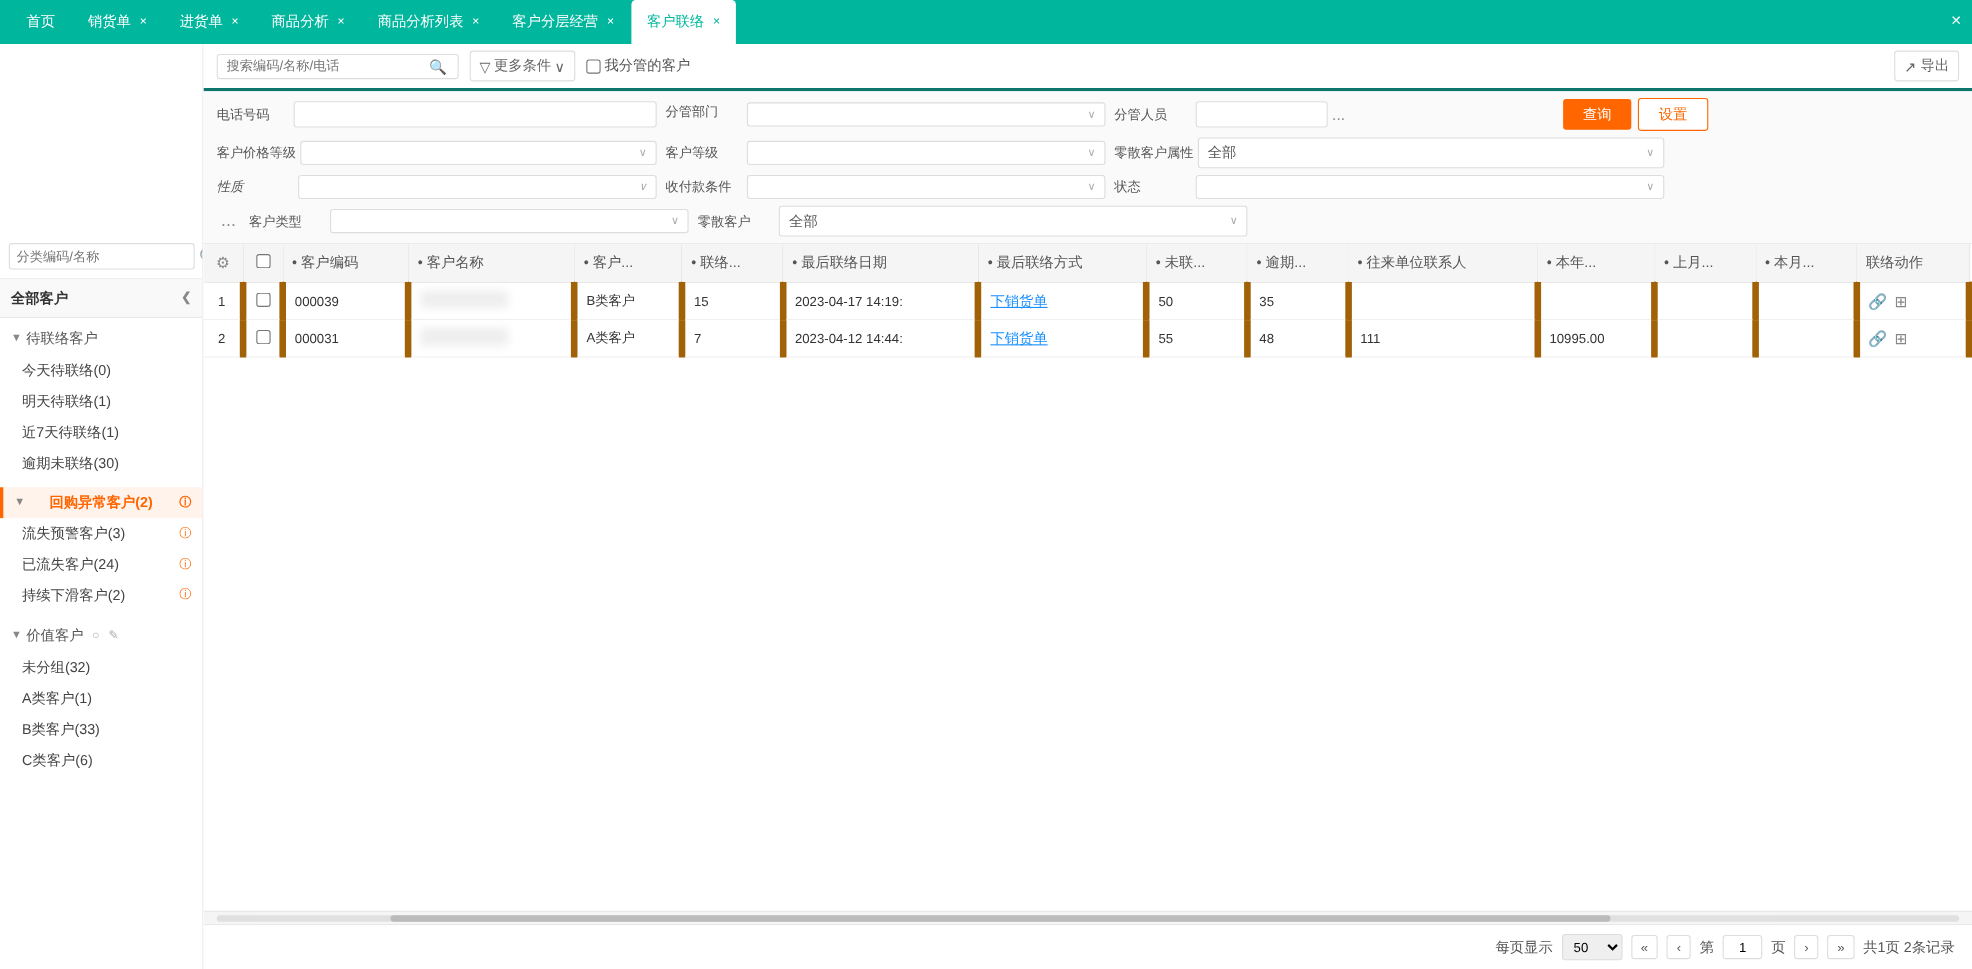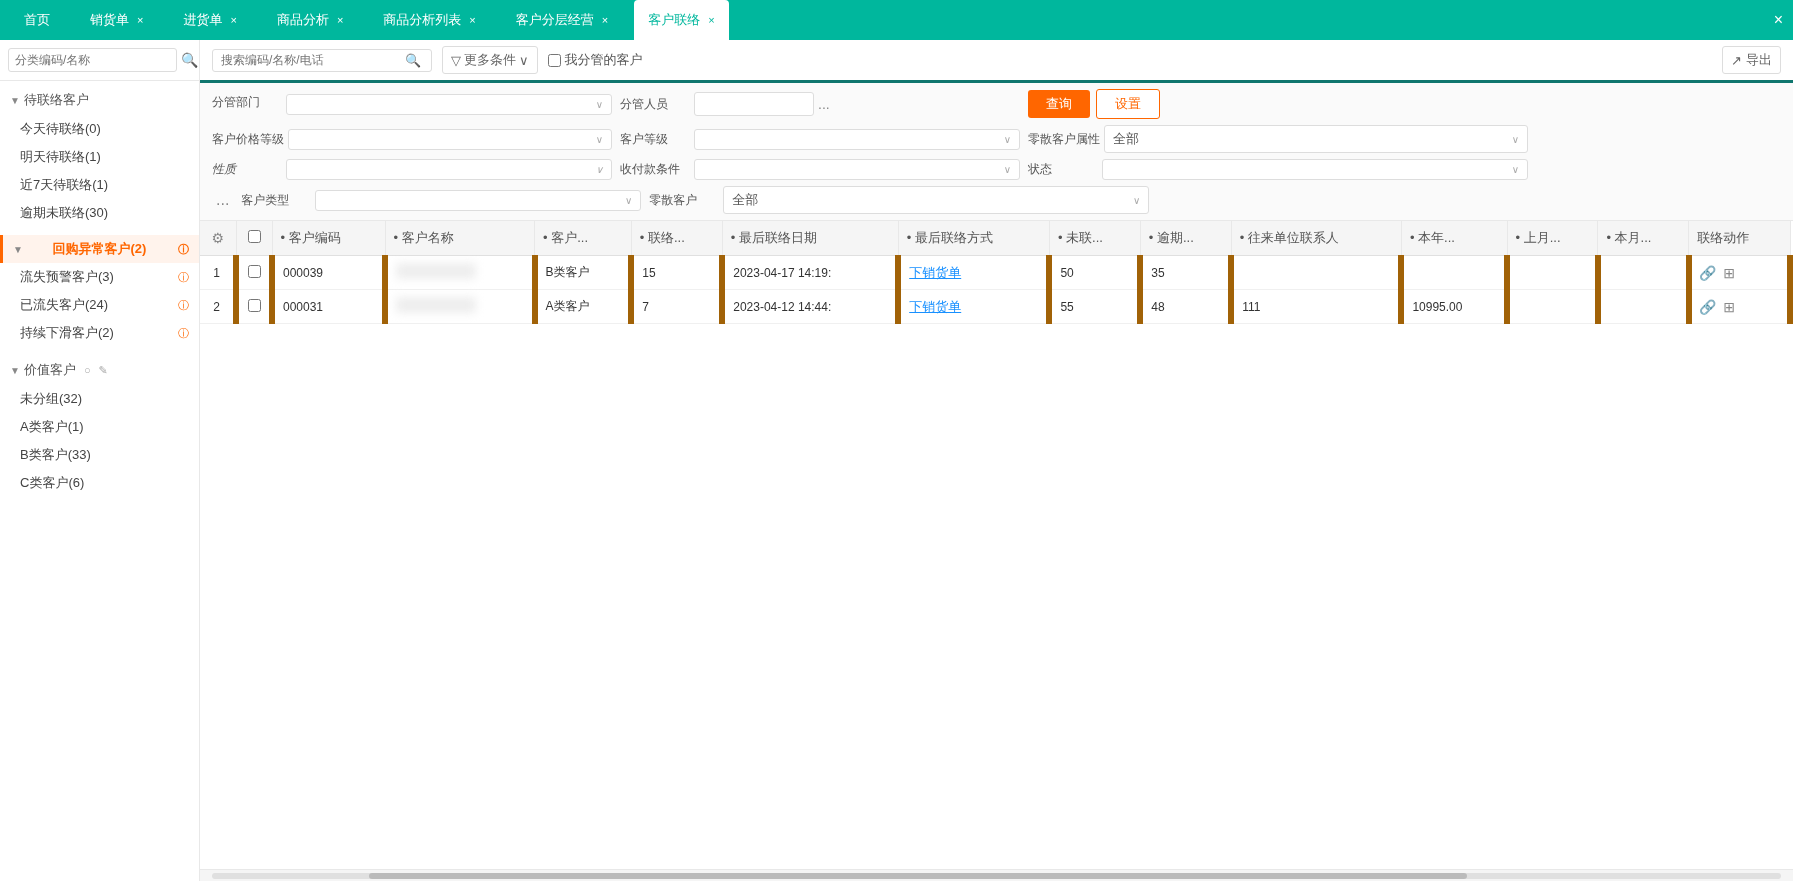--- a/index.html
+++ b/index.html
@@ -2,21 +2,21 @@
 <html><head>
   <meta charset="utf-8">
   <style>
     * { box-sizing: border-box; margin: 0; padding: 0; font-family: 'Microsoft YaHei', Arial, sans-serif; font-size: 13px; }
     body { background: #f5f5f5; overflow: hidden; width: 1793px; height: 881px; }
 
     
     .topnav {
       display: flex; align-items: center;
       background: #00b79d; height: 40px;
-      padding: 0 10px; gap: 12px;
+      padding: 0 10px; gap: 2px;
       position: relative;
     }
     .topnav-tab {
       color: #fff; padding: 0 14px; height: 40px; line-height: 40px;
       cursor: pointer; font-size: 13px; display: flex; align-items: center; gap: 4px;
       white-space: nowrap;
     }
     .topnav-tab.active {
       background: #fff; color: #00b79d; border-radius: 4px 4px 0 0;
     }
@@ -26,22 +26,22 @@
       color: #fff; cursor: pointer; font-size: 16px;
     }
 
     
     .main-layout {
       display: flex; height: calc(881px - 40px);
     }
 
     
     .sidebar {
-      width: 200px; background: #fff; border-right: 1px solid #e8e8e8;
-      display: flex; flex-direction: column; overflow: hidden; flex-shrink: 0;
+      width: 185px; background: #fff; border-right: 1px solid #e8e8e8;
+      display: flex; flex-direction: column; overflow: hidden; flex-shrink: 0; justify-content: center;
     }
     .sidebar-search {
       display: flex; align-items: center; padding: 8px;
       border-bottom: 1px solid #e8e8e8; gap: 4px;
     }
     .sidebar-search input {
       flex: 1; border: 1px solid #ddd; border-radius: 3px; padding: 4px 6px;
       font-size: 12px; outline: none;
     }
     .sidebar-search .search-btn {
@@ -243,20 +243,24 @@
   </div>
   <div class="topnav-close-btn">×</div>
 </div>
 
 <div class="main-layout">
 
   <div class="sidebar">
     <div class="sidebar-search">
       <input type="text" placeholder="分类编码/名称" style="">
       <span class="search-btn">🔍</span>
+    </div>
+    <div class="sidebar-section-header">
+      <span>全部客户</span>
+      <span class="icon">❮</span>
     </div>
 
     <div class="sidebar-group">
       <div class="sidebar-group-title">
         <span class="tri">▼</span>
         <span>待联络客户</span>
       </div>
       <div class="sidebar-item">
         <span>今天待联络(0)</span>
       </div>
@@ -332,20 +336,24 @@
       </div>
       <div class="export-btn">
         <span>↗</span>
         <span>导出</span>
       </div>
     </div>
 
     <div class="adv-filter">
 
       <div class="adv-filter-row">
+        <div class="adv-field">
+          <span class="adv-field-label">电话号码</span>
+          <input class="adv-field-input" type="text" style="">
+        </div>
         <div style="flex:1;max-width:400px;display:flex;align-items:flex-start;gap:4px;">
           <span class="adv-field-label">分管部门</span>
           <div class="adv-select">
             <span></span>
             <span class="down-arrow">∨</span>
           </div>
         </div>
         <div style="flex:1;max-width:400px;display:flex;align-items:center;gap:4px;">
           <span class="adv-field-label">分管人员</span>
           <input class="adv-field-input" type="text" style="max-width: 120px;">
@@ -535,14 +543,30 @@
         </tbody>
       </table>
     </div>
 
     <div class="scrollbar-area">
       <div class="scrollbar-track">
         <div class="scrollbar-thumb"></div>
       </div>
     </div>
 
+    <div class="table-footer">
+      <span>每页显示</span>
+      <select class="page-size-select">
+        <option>50</option>
+        <option>20</option>
+        <option>100</option>
+      </select>
+      <button class="page-nav-btn">«</button>
+      <button class="page-nav-btn">‹</button>
+      <span>第</span>
+      <input class="page-num-input" type="text" value="1" style="">
+      <span>页</span>
+      <button class="page-nav-btn">›</button>
+      <button class="page-nav-btn">»</button>
+      <span>共1页 2条记录</span>
+    </div>
   </div>
 </div>
 
 </body></html>

